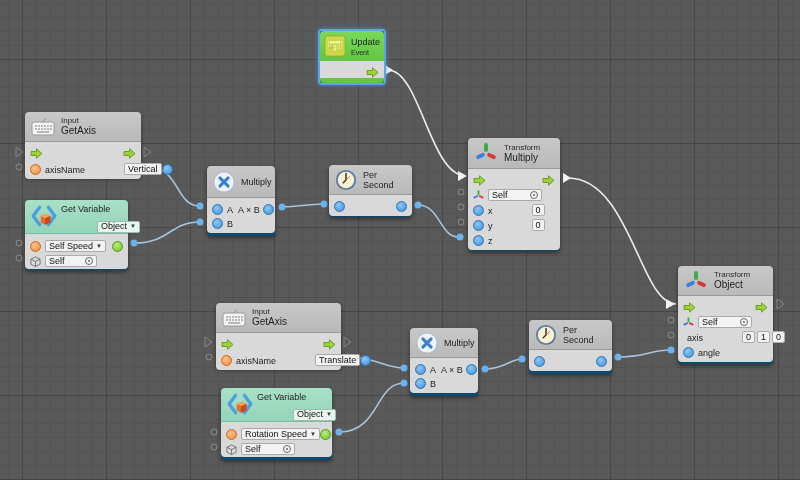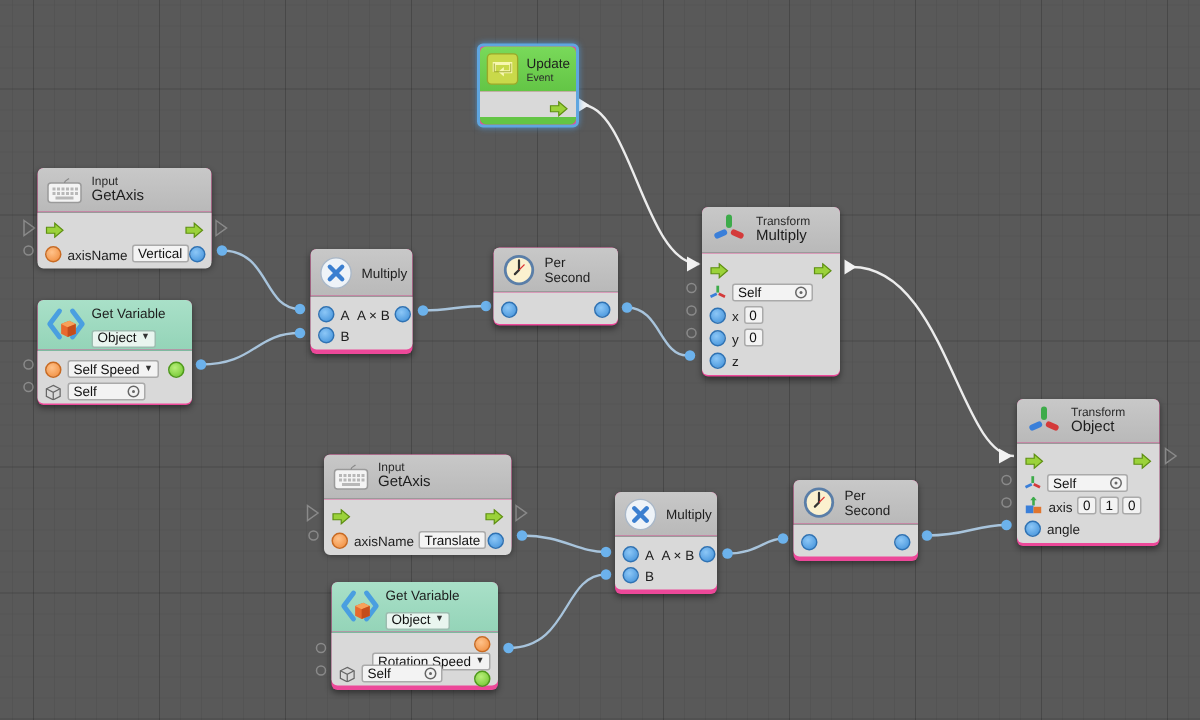--- a/index.html
+++ b/index.html
@@ -14,21 +14,21 @@
       linear-gradient(to bottom, rgba(0,0,0,0.05) 1px, transparent 1px);
     background-size: 84px 84px, 84px 84px, 14px 14px, 14px 14px;
     background-position: 22px -25px, 22px -25px, 22px -25px, 22px -25px;
     position: relative;
   }
   #canvas { position: absolute; left: 0; top: 0; width: 800px; height: 480px; }
   svg.wires { position: absolute; left: 0; top: 0; width: 800px; height: 480px; pointer-events: none; }
 
   .node {
     position: absolute;
-    background: #ec4899;
+    background: #0c4a6e;
     border-radius: 4px;
     box-shadow: 0 2px 4px rgba(0,0,0,0.45);
     overflow: visible;
   }
   .node .head {
     background: linear-gradient(#c8c8c8, #b9b9b9);
     border-radius: 4px 4px 0 0;
     border-bottom: 1px solid #9a9a9a;
     display: flex;
     align-items: center;
@@ -54,21 +54,21 @@
     background: radial-gradient(circle at 40% 35%, #8cc7f7, #3f8fd8);
     border: 1px solid #2f72b3; display: inline-block; flex: none;
   }
   .port.orange { background: radial-gradient(circle at 40% 35%, #ffc28a, #ef8a3a); border-color: #c86a22; }
   .port.green { background: radial-gradient(circle at 40% 35%, #b8ef7a, #6cc32b); border-color: #4f9a1c; }
   .flow-arrow { width: 13px; height: 11px; display: inline-block; flex: none; }
   .lbl { margin-left: 4px; margin-right: 3px; white-space: nowrap; }
   .field {
     background: #f3f3f3; border: 1px solid #aaaaaa; border-radius: 2px;
     padding: 0 3px; height: 12px; line-height: 11px; font-size: 9px; color: #111; white-space: nowrap;
-    display: inline-flex; align-items: center;
+    display: inline-flex; align-items: center; margin-left: 36px;
   }
   .dropdown-caret { font-size: 6px; margin-left: 3px; color: #333; }
   .target-dot {
     width: 8px; height: 8px; border-radius: 50%; border: 1px solid #666; margin-left: auto; position: relative; flex: none;
   }
   .target-dot::after { content: ""; position: absolute; left: 2px; top: 2px; width: 2px; height: 2px; background: #666; border-radius: 50%; }
 
   .icon-box { flex: none; }
 </style>
 </head>
@@ -501,21 +501,21 @@
         </svg>
       <div class="titles" style="margin-left:4px;">
         <div class="title-main" style="font-size:9px;">Get Variable</div>
         <div class="field" style="margin-top:2px; background:#e9f5ef; border-color:#9cbdb0;">
           <span>Object</span>
             <span class="dropdown-caret">▼</span>
         </div>
       </div>
     </div>
     <div class="body" style="padding:2px 0 2px 0;">
-      <div class="row" style="height:16px;flex-direction:column;">
+      <div class="row" style="height:16px;">
         <span class="port orange"></span>
         <span class="field" style="margin-left:4px;">
           <span>Rotation Speed</span>
             <span class="dropdown-caret">▼</span>
         </span>
         <span class="spacer"></span>
         <span class="port green"></span>
       </div>
       <div class="row" style="height:15px;">
         <svg width="11" height="11">

